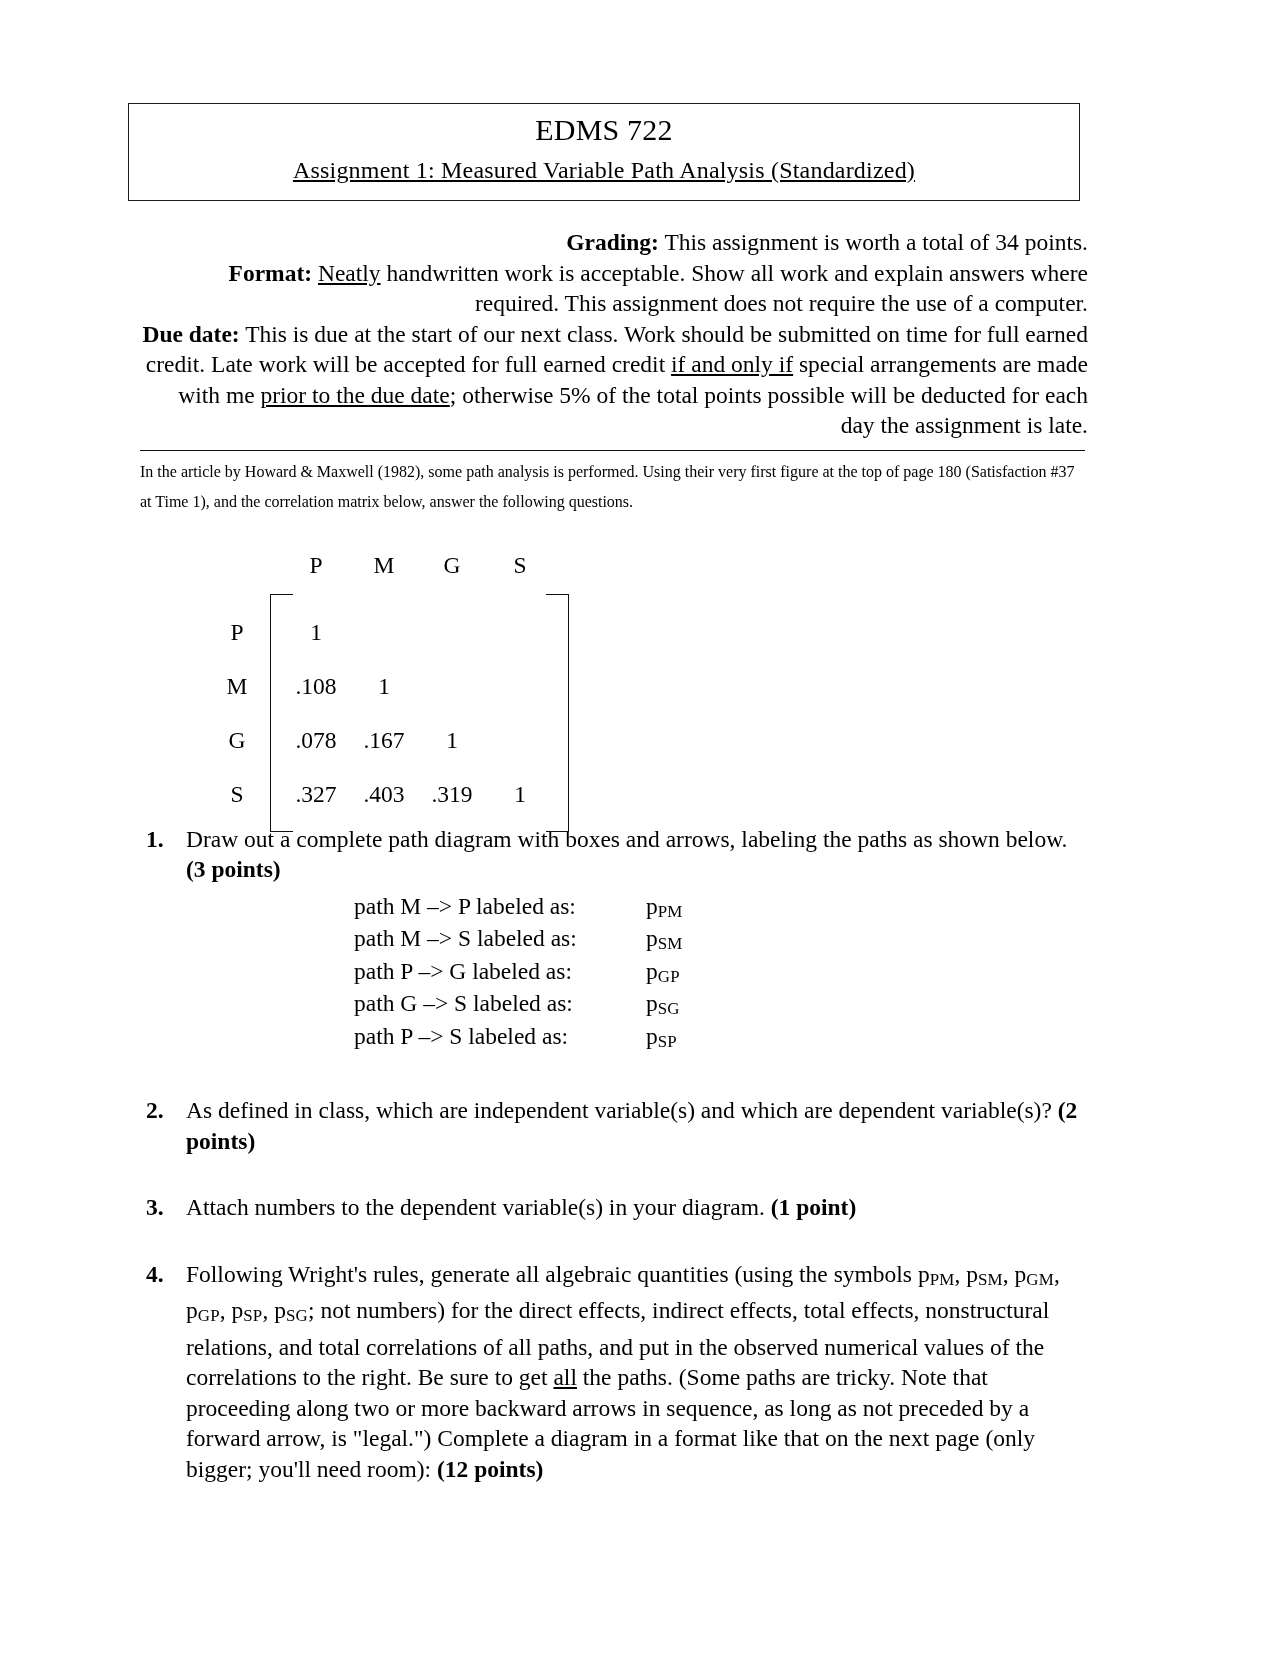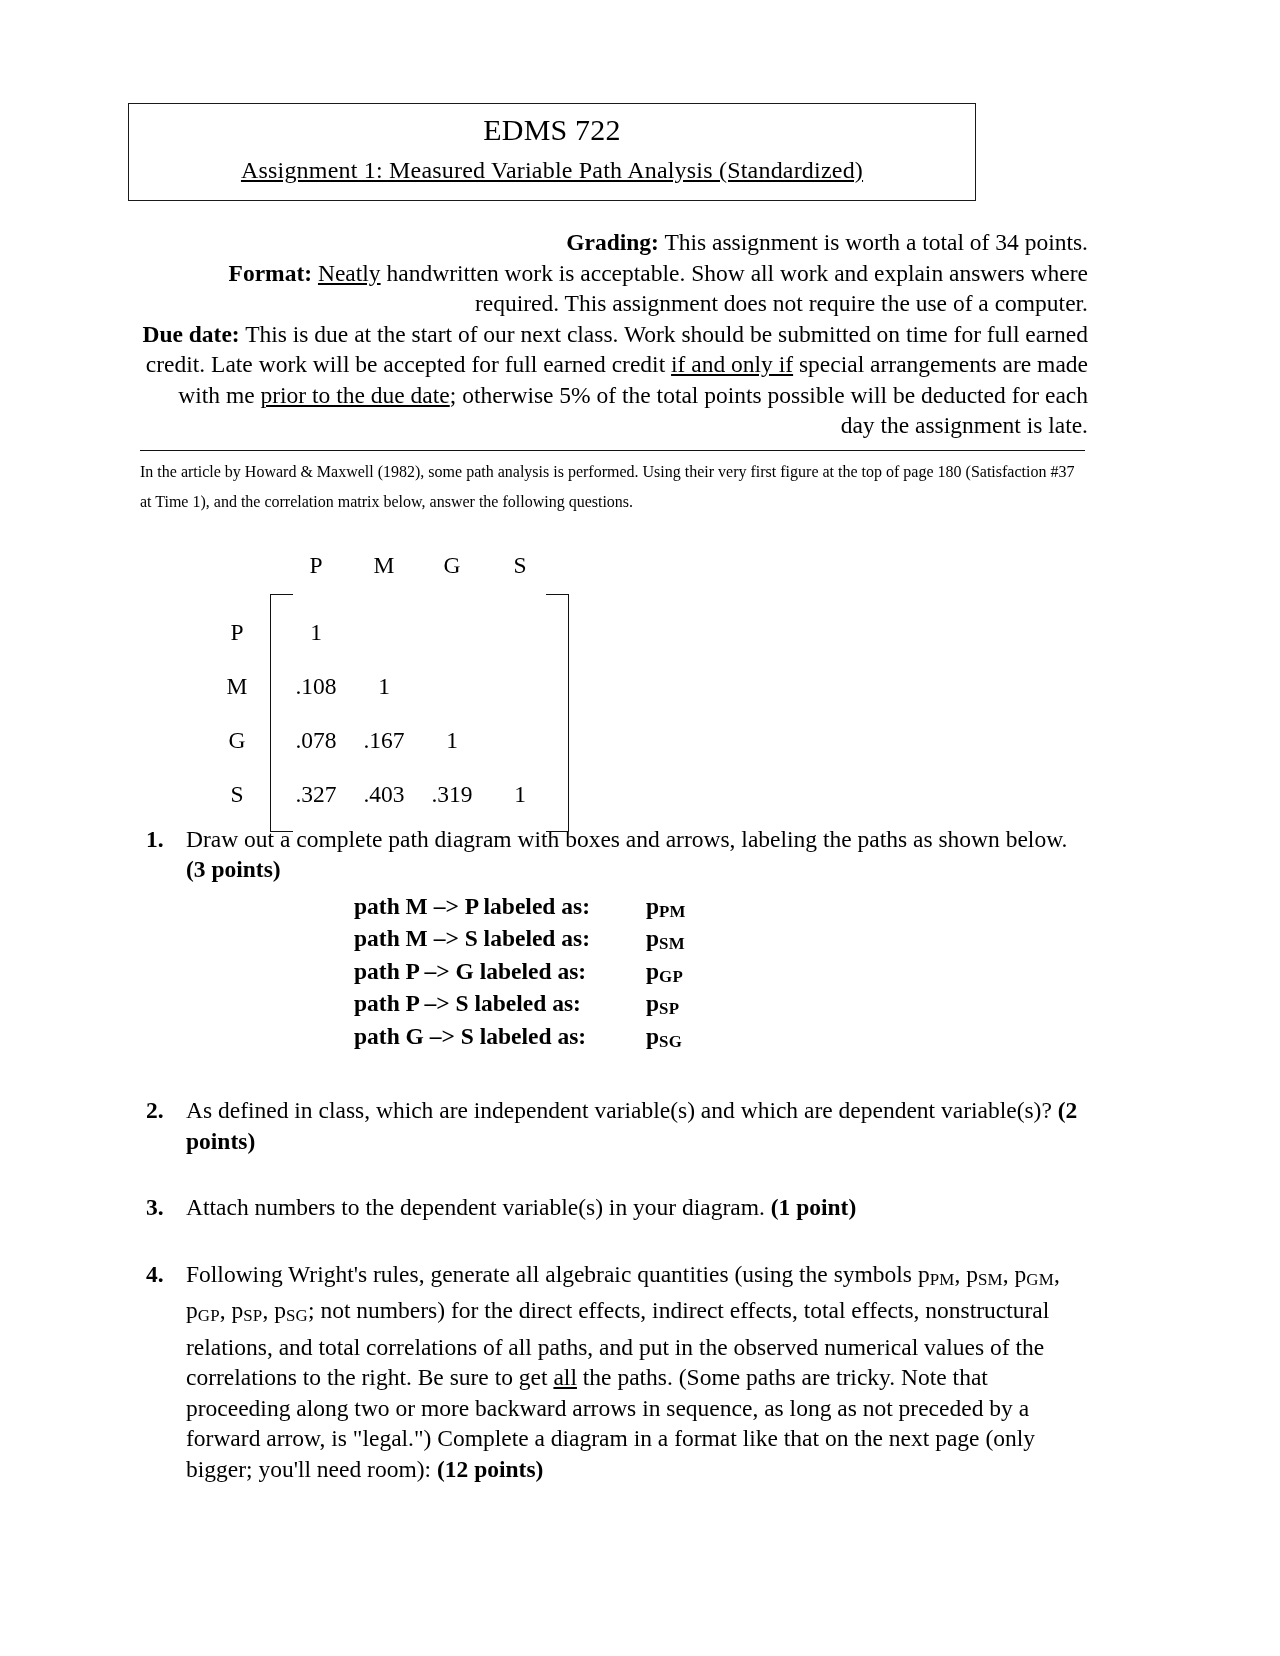--- a/index.html
+++ b/index.html
@@ -27,21 +27,21 @@
     top: 103px;
     width: 948px;
   }
 
   
   .title-box {
     border: 1.5px solid #1a1a1a;
     padding: 6px 10px 10px 10px;
     text-align: center;
     margin-left: -12px;
-    width: 848px;
+    width: 952px;
     box-sizing: border-box;
   }
   .title-line-1 {
     font-size: 30px;
     line-height: 40px;
     letter-spacing: 0.2px;
   }
   .title-line-2 {
     font-size: 24px;
     line-height: 40px;
@@ -155,21 +155,20 @@
 
   
   .paths {
     margin-top: 8px;
     margin-left: 168px;
   }
   .path-row {
     display: flex;
     font-size: 23.5px;
     line-height: 27.5px;
-    font-weight: bold;
   }
   .path-text { width: 248px; white-space: nowrap; }
   .path-sym  { padding-left: 44px; }
   sub.sc {
     font-size: 0.72em;
     vertical-align: -0.18em;
     letter-spacing: 0.2px;
   }
   .q2 { margin-top: 40px; }
   .q3 { margin-top: 36px; }
@@ -271,26 +270,26 @@
           </div>
           <div class="path-row">
             <span class="path-text">path  M –&gt; S  labeled as:</span>
             <span class="path-sym"><span>p</span><sub class="sc">SM</sub></span>
           </div>
           <div class="path-row">
             <span class="path-text">path  P –&gt; G  labeled as:</span>
             <span class="path-sym"><span>p</span><sub class="sc">GP</sub></span>
           </div>
           <div class="path-row">
+            <span class="path-text">path  G –&gt; S  labeled as:</span>
+            <span class="path-sym"><span>p</span><sub class="sc">SG</sub></span>
+          </div>
+          <div class="path-row">
             <span class="path-text">path  P –&gt; S  labeled as:</span>
             <span class="path-sym"><span>p</span><sub class="sc">SP</sub></span>
-          </div>
-          <div class="path-row">
-            <span class="path-text">path  G –&gt; S  labeled as:</span>
-            <span class="path-sym"><span>p</span><sub class="sc">SG</sub></span>
           </div>
         </div>
       </div>
     </div>
 
     <div class="q q2">
       <div class="q-num">2.</div>
       <div class="q-body">
         <p><span>As defined in class, which are independent variable(s) and which are dependent variable(s)?  </span><span class="b">(2 points)</span></p>
       </div>

